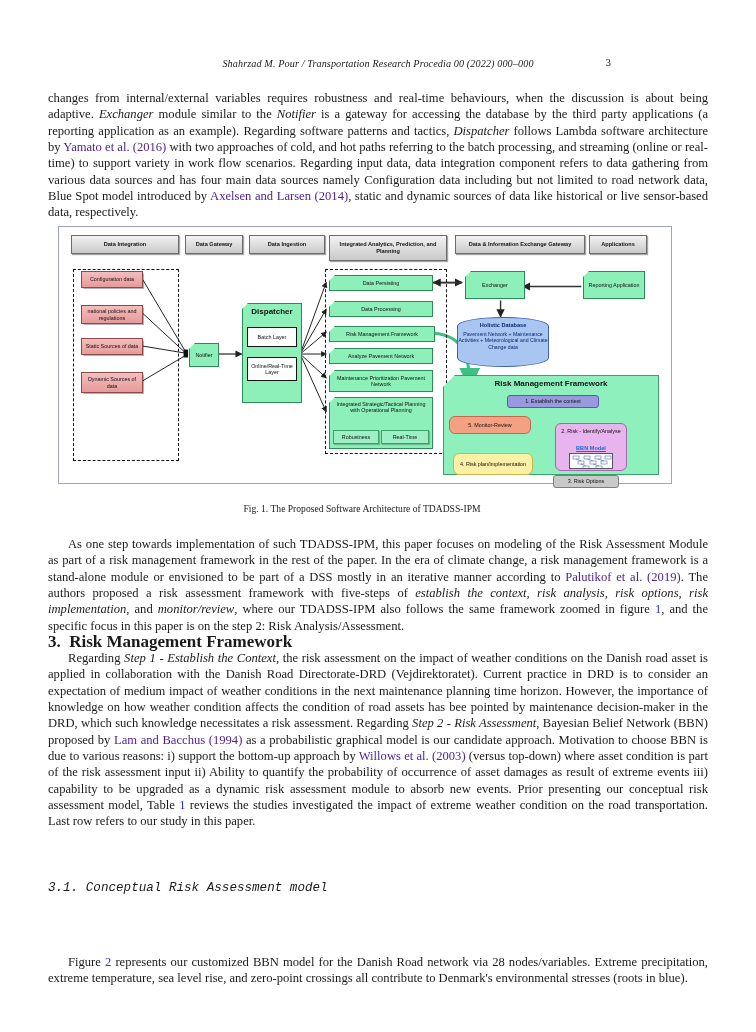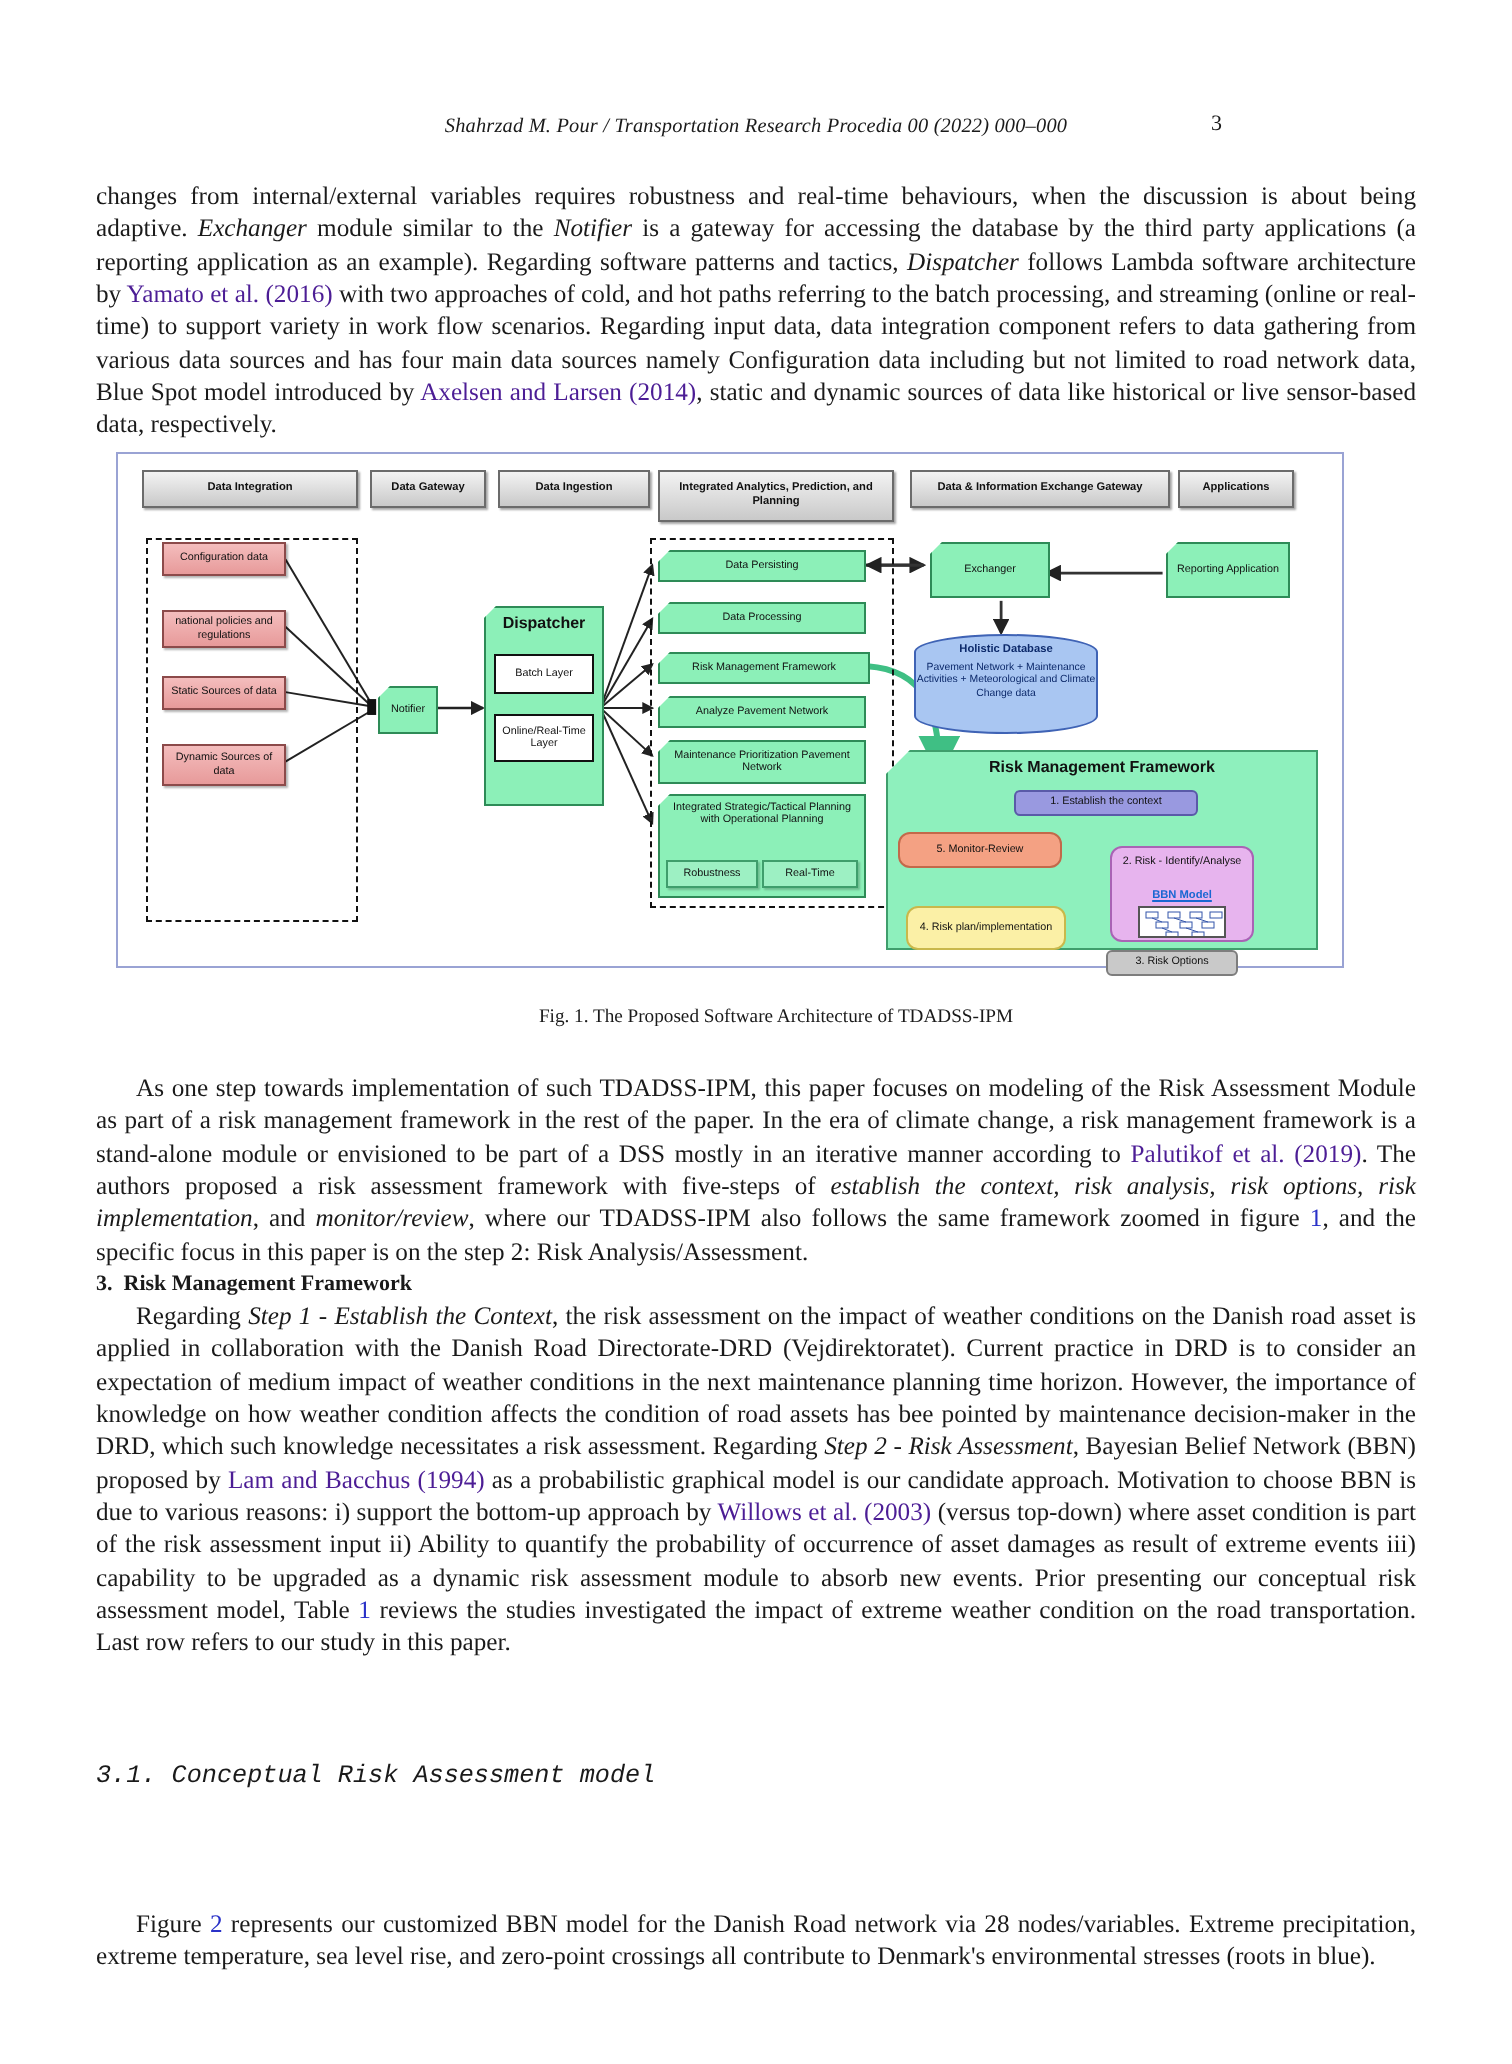--- a/index.html
+++ b/index.html
@@ -42,35 +42,35 @@
     text-align: justify;
     text-justify: inter-word;
     hyphens: manual;
   }
   .col p { margin: 0; }
   .indent { text-indent: 20px; }
   i, .it { font-style: italic; }
   .cite { color: #4c1d95; }
   .lnk  { color: #2a32c8; }
   h3.sec {
-    font-size: 11px;
+    font-size: 17px;
     font-weight: bold;
     margin: 0;
     font-family: "Liberation Serif", serif;
   }
   h4.subsec {
     font-size: 12.6px;
     font-weight: normal;
     font-style: italic;
     margin: 0;
     font-family: Liberation Mono, monospace;
   }
   .caption {
     position: absolute;
-    left: 58px; width: 660px;
+    left: 32px; width: 660px;
     text-align: center;
     font-size: 9.6px;
   }
 
   
   .figure {
     position: absolute;
     left: 58px; top: 226px;
     width: 614px; height: 258px;
     border: 1px solid #9aa3d4;

